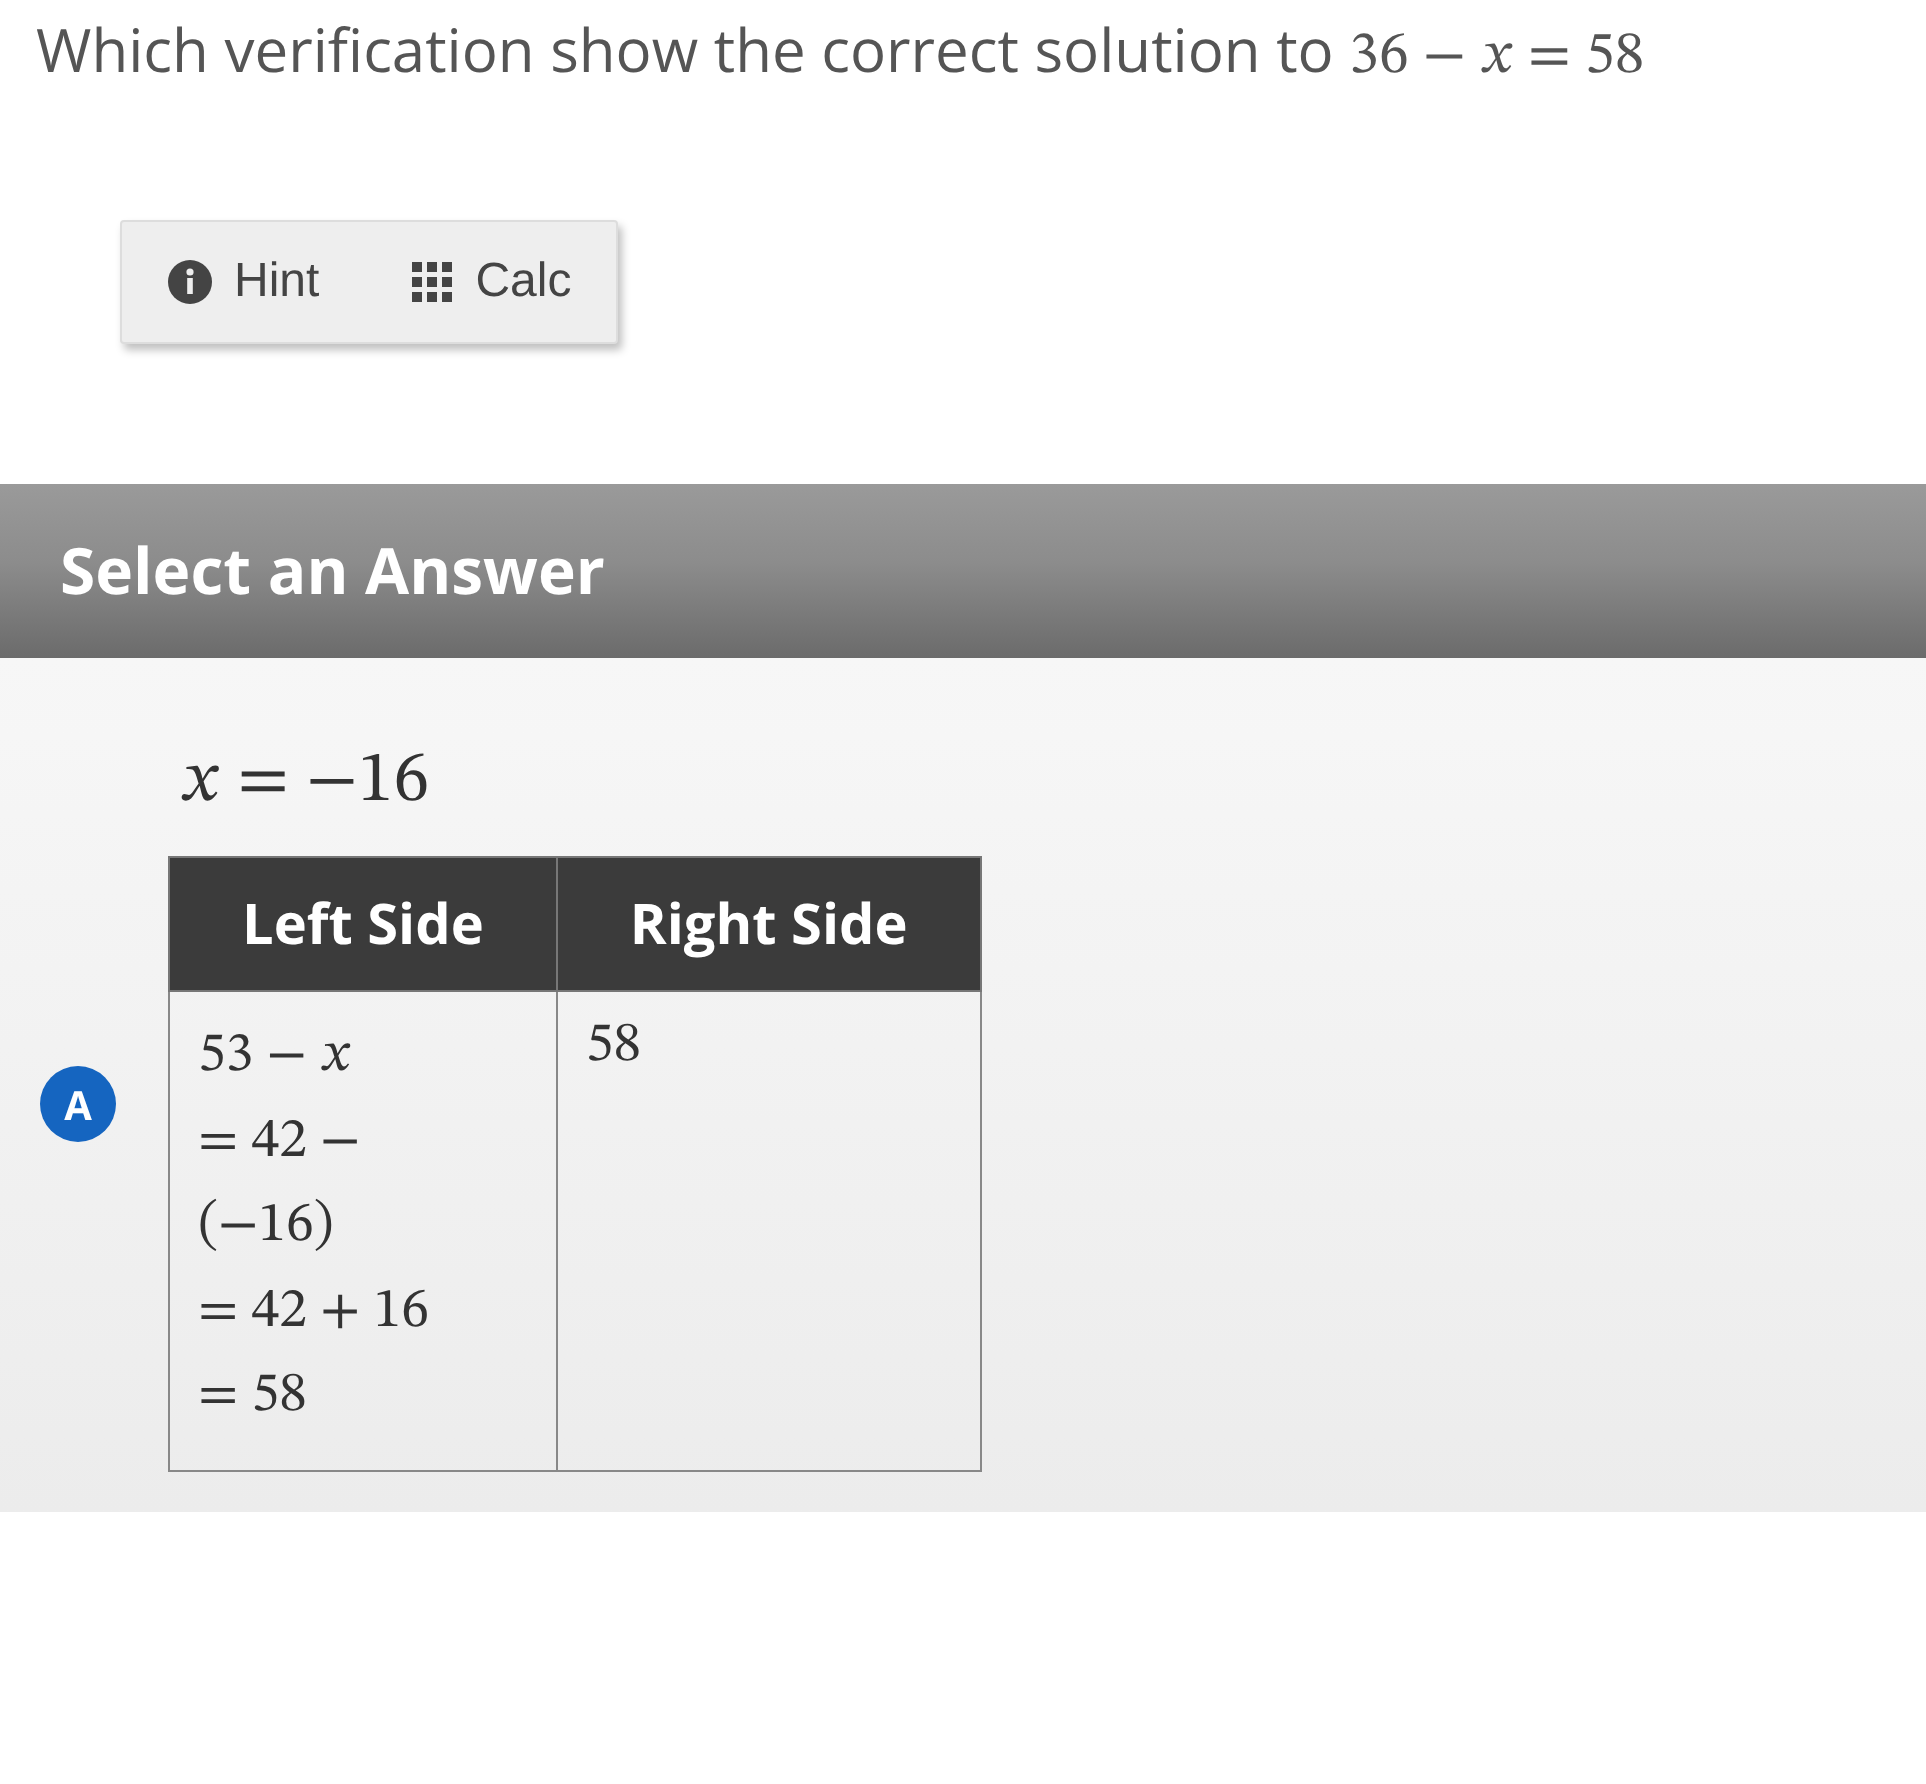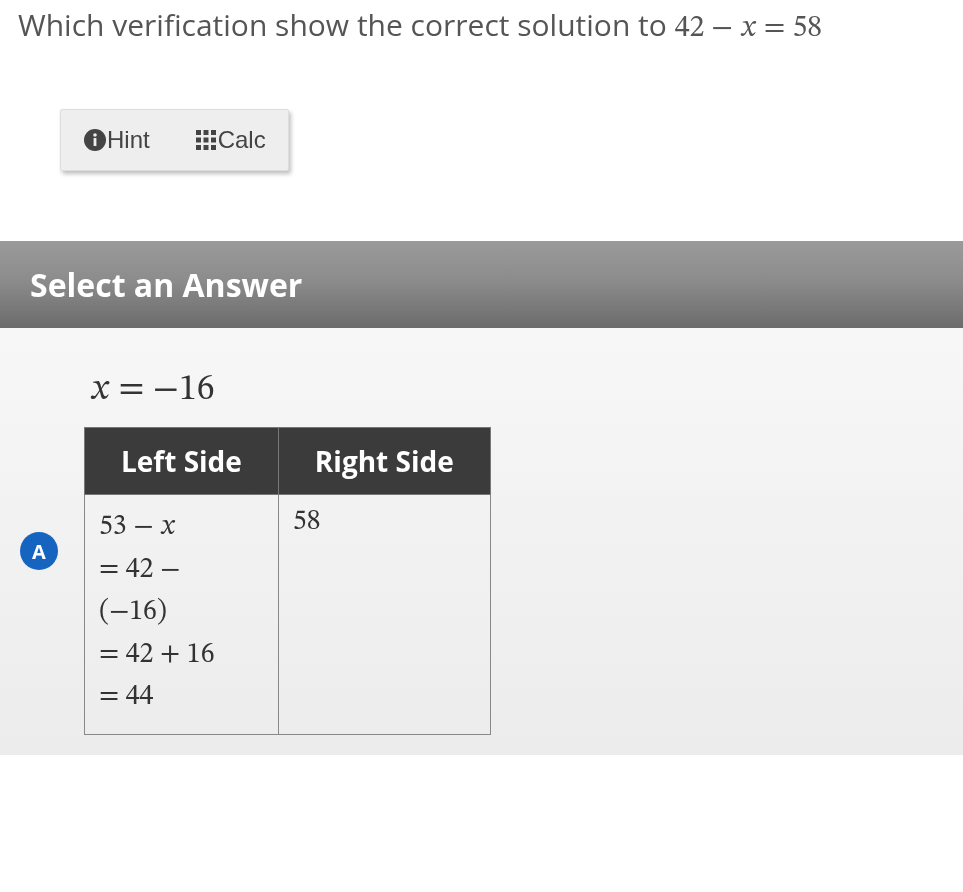--- a/index.html
+++ b/index.html
@@ -25,21 +25,21 @@
     margin: 60px 0 0 60px;
     display: inline-flex;
     background: #eeeeee;
     border: 1px solid #ddd;
     border-radius: 2px;
     box-shadow: 2px 3px 4px rgba(0,0,0,0.25);
   }
   .toolbar button {
     display: flex;
     align-items: center;
-    gap: 0;
+    gap: 10px;
     padding: 16px 22px;
     border: none;
     background: transparent;
     font-size: 24px;
     color: #444;
     cursor: pointer;
   }
   .toolbar .icon { display: inline-flex; width: 24px; height: 24px; }
   .toolbar svg { width: 24px; height: 24px; fill: #444; }
   .section-header {
@@ -96,21 +96,21 @@
     min-width: 160px;
   }
   .lsteps div { margin: 2px 0; line-height: 1.45; }
 </style>
 </head>
 <body>
 
 
 
 <div class="question">
-  <span>Which verification show the correct solution to </span><span class="math">42 − 𝑥 = 58</span>
+  <span>Which verification show the correct solution to </span><span class="math">36 − 𝑥 = 58</span>
 </div>
 
 <div class="toolbar">
   <button>
     <span class="icon">
       <svg viewBox="0 0 24 24">
           <circle cx="12" cy="12" r="11"></circle>
           <rect x="10.6" y="10" width="2.8" height="8" fill="#eee"></rect>
           <circle cx="12" cy="7" r="1.8" fill="#eee"></circle>
         </svg>
@@ -149,21 +149,21 @@
             <th>Right Side</th>
           </tr>
         </thead>
         <tbody>
           <tr>
             <td class="math lsteps">
               <div>   53 − 𝑥</div>
               <div>= 42 −</div>
               <div>(−16)</div>
               <div>= 42 + 16</div>
-              <div>= 44</div>
+              <div>= 58</div>
             </td>
             <td class="math">58</td>
           </tr>
         </tbody>
       </table>
     </div>
   </div>
 </div>
 
 

